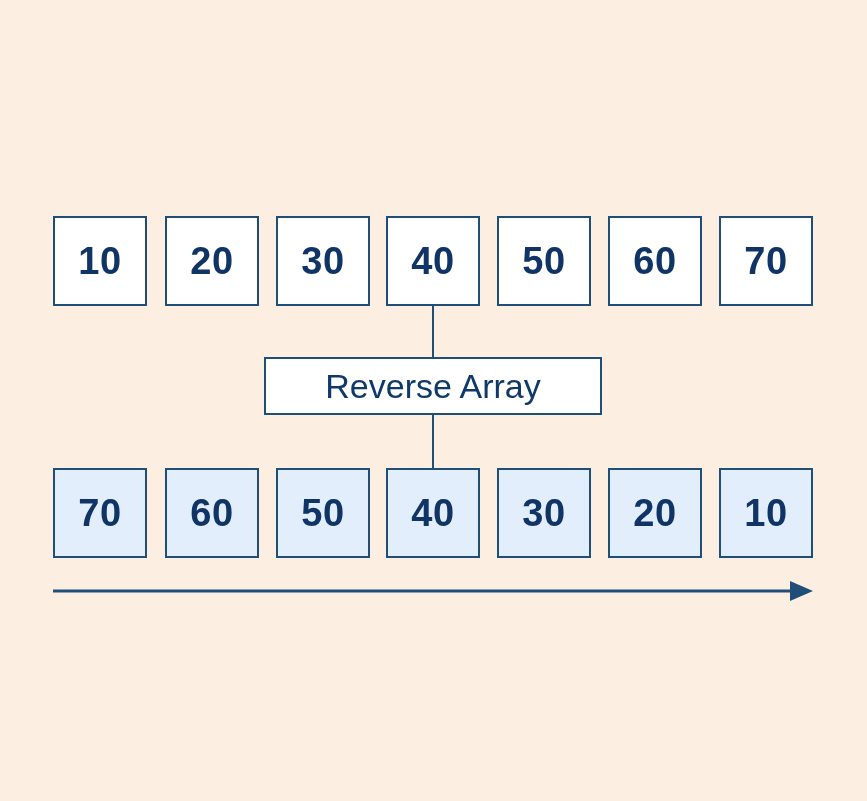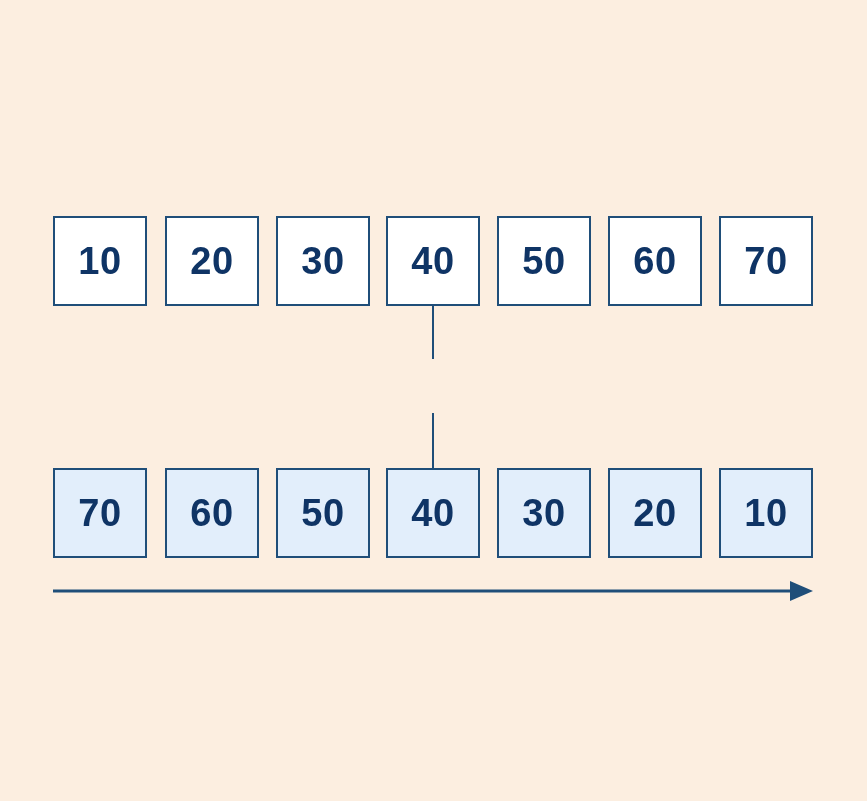--- a/index.html
+++ b/index.html
@@ -126,20 +126,23 @@
   <div class="cell top" style="left:608px">
       <span class="cell-value">60</span>
     </div>
   <div class="cell top" style="left:719px">
       <span class="cell-value">70</span>
     </div>
 
   <div class="connector" id="connector-upper"></div>
   <div class="connector" id="connector-lower"></div>
 
+  <div id="process-box">
+    <span class="label">Reverse Array</span>
+  </div>
 
   <div class="cell bottom" style="left:53px">
       <span class="cell-value">70</span>
     </div>
   <div class="cell bottom" style="left:165px">
       <span class="cell-value">60</span>
     </div>
   <div class="cell bottom" style="left:276px">
       <span class="cell-value">50</span>
     </div>

